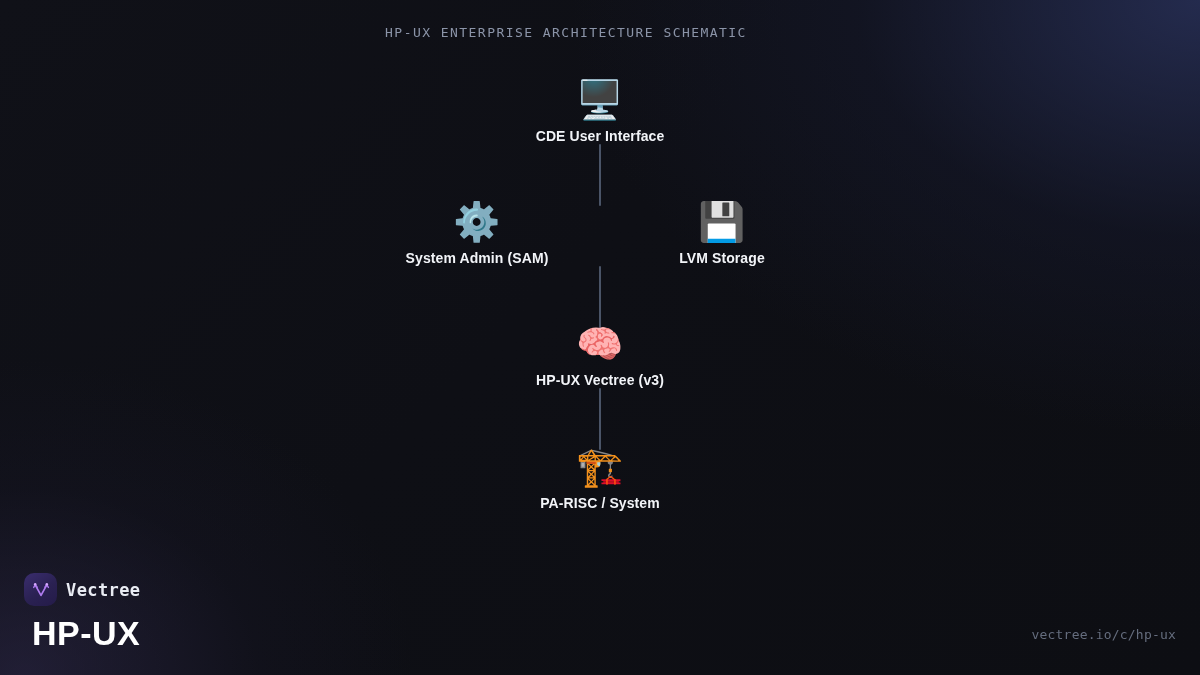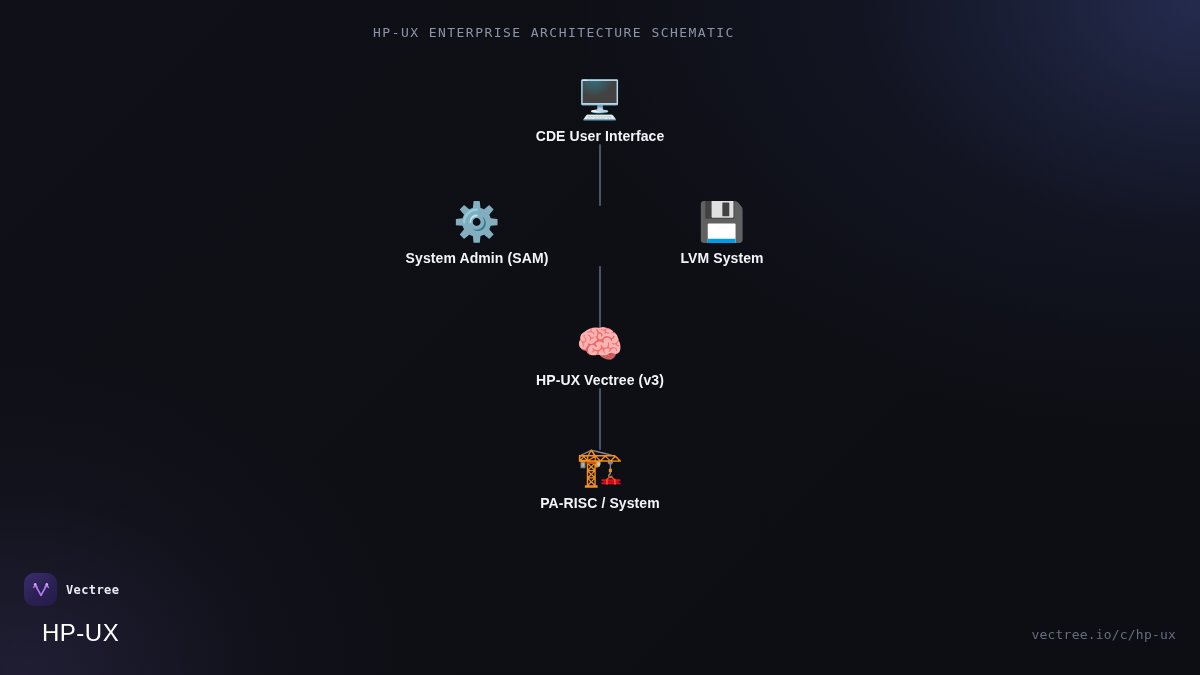--- a/index.html
+++ b/index.html
@@ -28,21 +28,21 @@
       radial-gradient(900px 620px at 100% 0%, rgba(40,48,88,0.85) 0%, rgba(24,28,52,0.40) 38%, rgba(13,14,19,0) 70%),
       radial-gradient(520px 420px at 2% 100%, rgba(48,42,78,0.55) 0%, rgba(26,24,44,0.26) 45%, rgba(13,14,19,0) 75%),
       linear-gradient(135deg, #101118 0%, #0e0f15 45%, #0d0e13 100%);
     overflow: hidden;
   }
 
   
   #title {
     position: absolute;
     top: 25px;
-    left: 0;
+    left: 12px;
     width: 1108px;
     text-align: center;
     font-family: "DejaVu Sans Mono", "Liberation Mono", monospace;
     font-size: 13px;
     letter-spacing: 1.45px;
     color: #8b94a8;
     white-space: pre;
   }
 
   
@@ -107,32 +107,32 @@
     border-radius: 10px;
     background: linear-gradient(145deg, #3a2d6e 0%, #2a2152 55%, #241b49 100%);
     display: flex;
     align-items: center;
     justify-content: center;
     flex: 0 0 auto;
   }
 
   #brand-name {
     font-family: "DejaVu Sans Mono", "Liberation Mono", monospace;
-    font-size: 12px;
+    font-size: 17px;
     font-weight: bold;
     color: #e9ecf3;
     letter-spacing: 0.4px;
   }
 
   #brand-title {
     margin-top: 7px;
-    margin-left: 18px;
+    margin-left: 8px;
     font-family: "Liberation Sans", sans-serif;
-    font-size: 24px;
-    font-weight: normal;
+    font-size: 34px;
+    font-weight: bold;
     color: #ffffff;
     letter-spacing: 0.5px;
     line-height: 40px;
     white-space: pre;
   }
 
   #footer-url {
     position: absolute;
     right: 24px;
     bottom: 33px;
@@ -161,21 +161,21 @@
       <span class="node-label">CDE User Interface</span>
     </div>
 
     <div class="node" style="left:477px; top:233px;">
       <span class="node-icon">⚙️</span>
       <span class="node-label">System Admin (SAM)</span>
     </div>
 
     <div class="node" style="left:722px; top:233px;">
       <span class="node-icon">💾</span>
-      <span class="node-label">LVM System</span>
+      <span class="node-label">LVM Storage</span>
     </div>
 
     <div class="node" style="left:600px; top:355px;">
       <span class="node-icon">🧠</span>
       <span class="node-label">HP-UX Vectree (v3)</span>
     </div>
 
     <div class="node" style="left:600px; top:478px;">
       <span class="node-icon">🏗️</span>
       <span class="node-label">PA-RISC / System</span>

